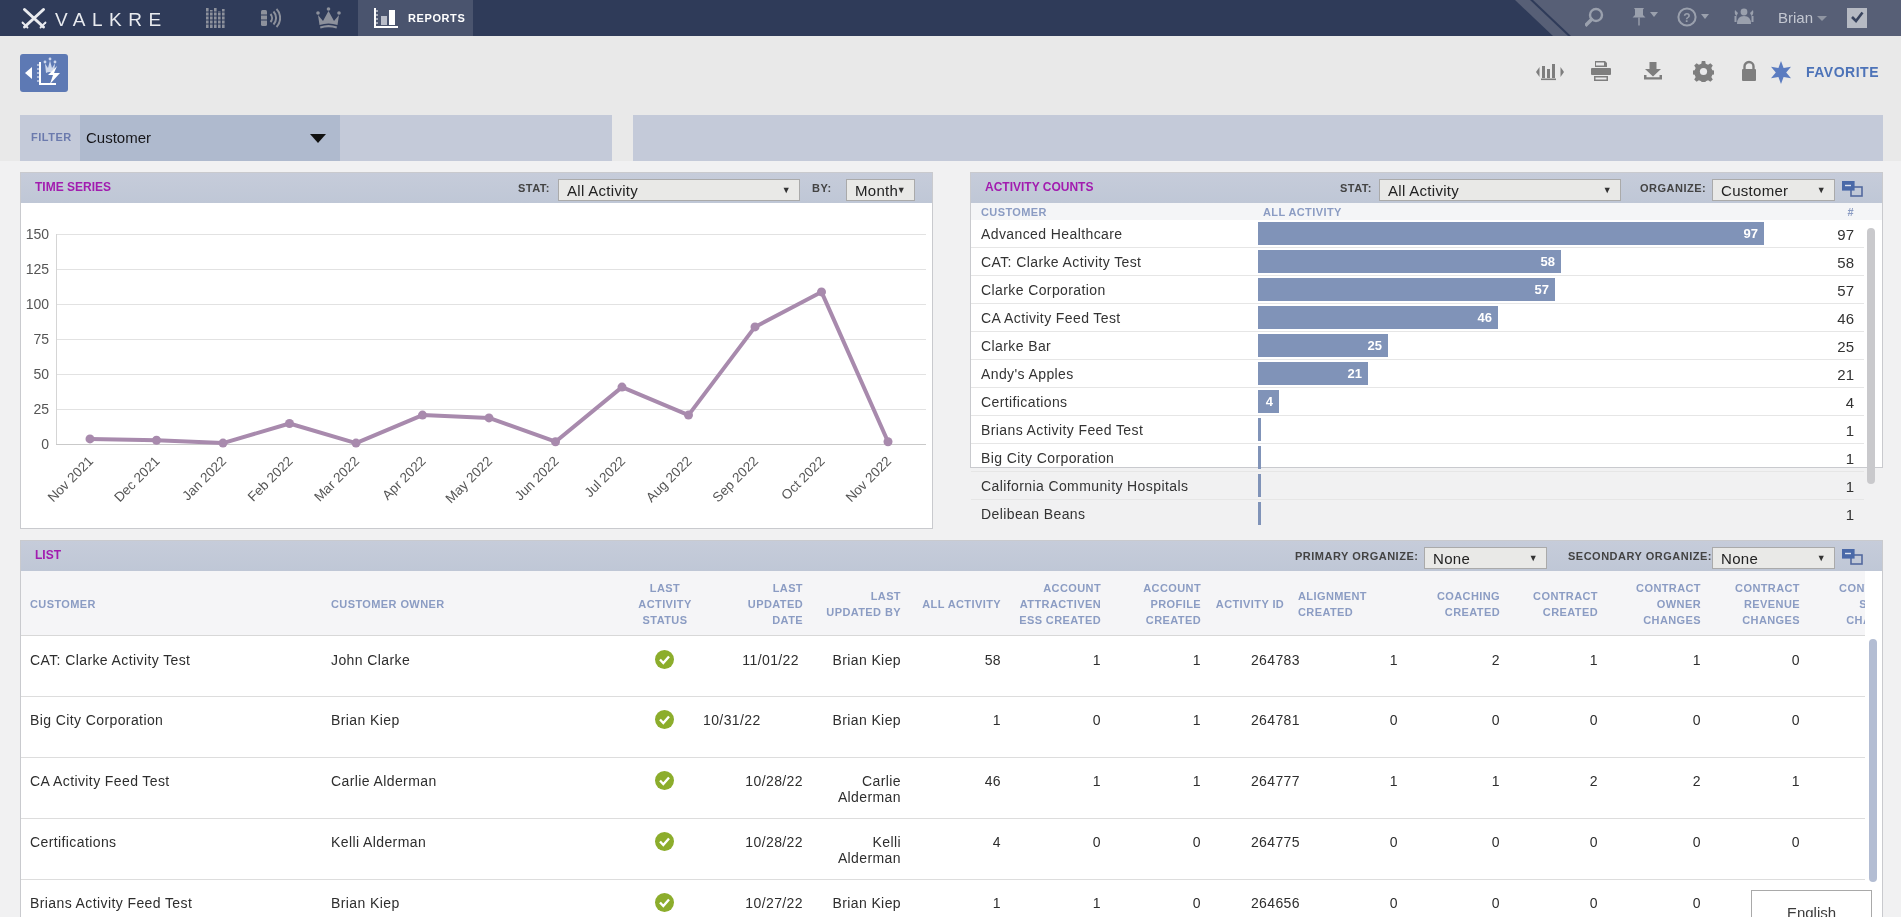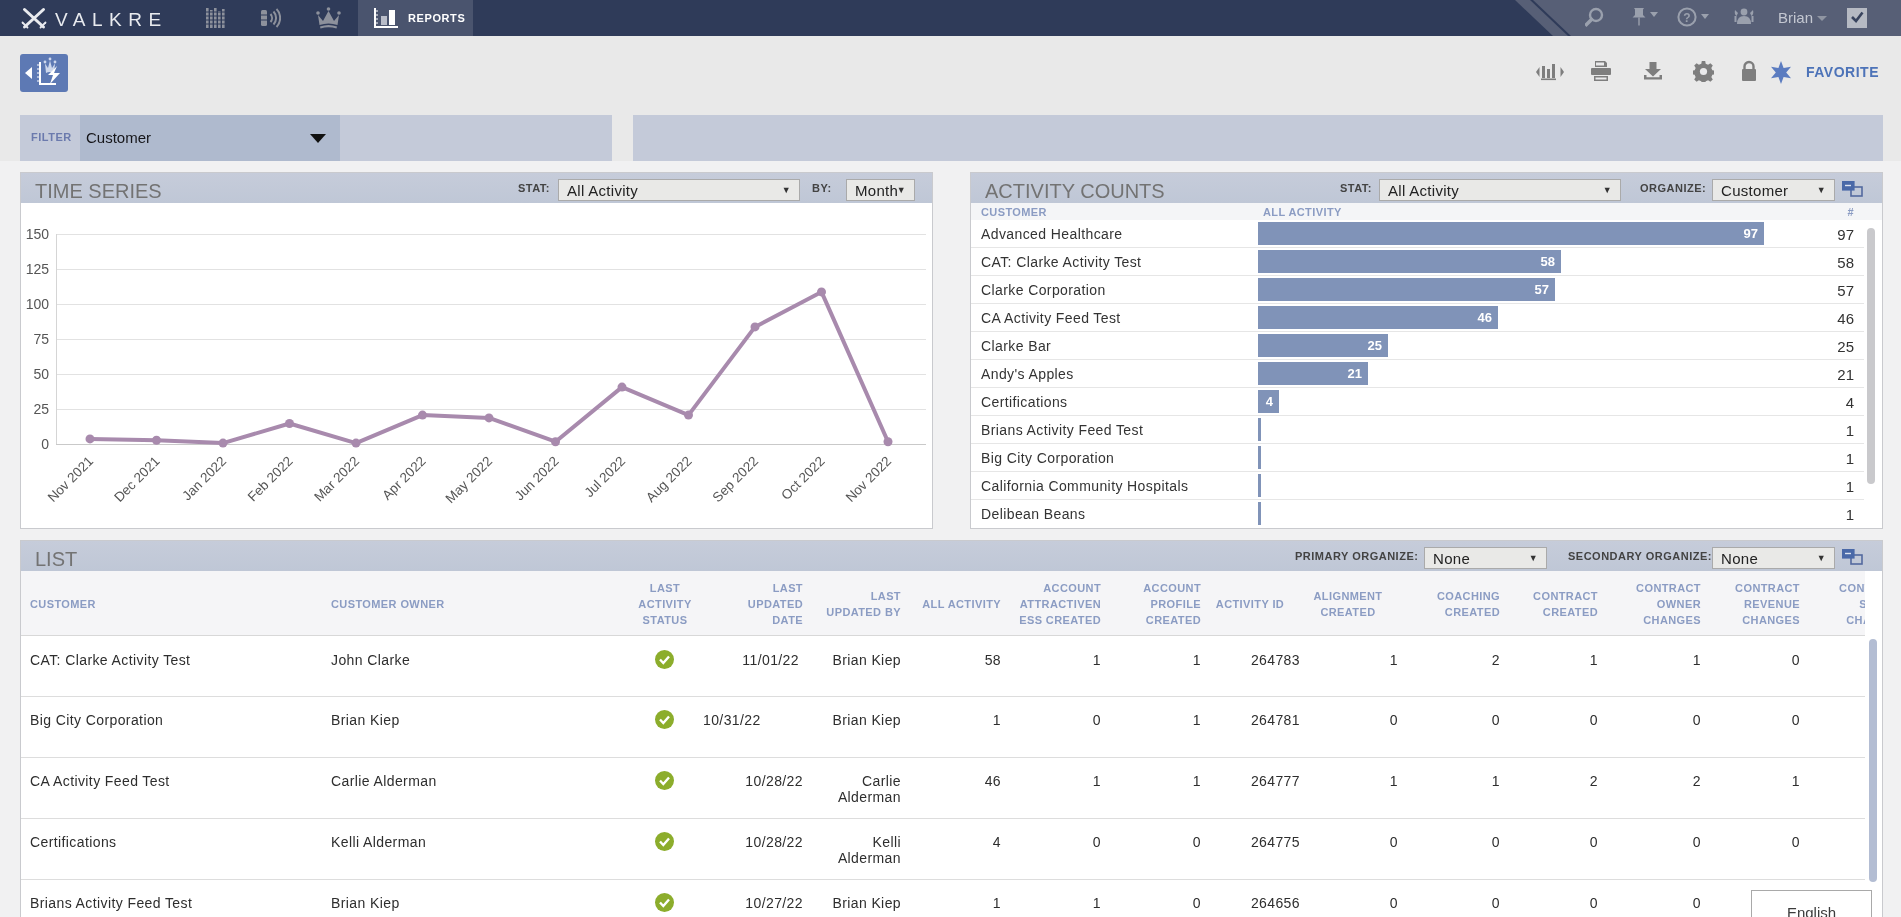--- a/index.html
+++ b/index.html
@@ -27,21 +27,21 @@
 
 .fbar { position:absolute; top:115px; height:46px; background:#c4cad9; }
 .fdrop { position:absolute; top:115px; height:46px; background:#afbace; }
 .fdrop .txt { position:absolute; left:6px; top:14px; font-size:15px; color:#16161a; }
 .fdrop .car { position:absolute; right:14px; top:19px; width:0; height:0; border-left:8px solid transparent; border-right:8px solid transparent; border-top:9px solid #111; }
 #flabel { position:absolute; left:31px; top:131px; font-size:11px; font-weight:bold; color:#6b7aad; letter-spacing:0.5px; }
 
 
 .panel { position:absolute; background:#fff; border:1px solid #c9cace; }
 .phead { position:absolute; left:0; top:0; width:100%; height:30px; background:linear-gradient(#c6ccda,#bfc7d6); }
-.ptitle { position:absolute; left:14px; top:7px; font-size:20px; font-weight:normal; color:#737373; }
+.ptitle { position:absolute; left:14px; top:7px; font-size:12px; font-weight:bold; color:#a21caf; }
 .plabel { font-size:11px; font-weight:bold; color:#434343; letter-spacing:0.5px; }
 .pselect { position:absolute; background:#e9e9e7; border:1px solid #aaa; font-size:15px; color:#222; letter-spacing:0.3px; }
 .pselect .t { position:absolute; left:8px; top:2px; }
 .pselect .c { position:absolute; right:8px; top:5px; font-size:9px; color:#333; }
 .cornericon { position:absolute; }
 
 
 .subhead { font-size:11px; font-weight:bold; color:#8b9cc3; letter-spacing:0.4px; }
 .acrow { position:absolute; left:0; width:893px; height:28px; border-bottom:1px solid #e6e6e6; }
 .acname { position:absolute; left:10px; top:6px; font-size:14px; color:#333; letter-spacing:0.4px; }
@@ -302,21 +302,21 @@
       <text transform="translate(538.5 259) rotate(-45)">Jun 2022</text>
       <text transform="translate(605 259) rotate(-45)">Jul 2022</text>
       <text transform="translate(671.5 259) rotate(-45)">Aug 2022</text>
       <text transform="translate(738 259) rotate(-45)">Sep 2022</text>
       <text transform="translate(804.5 259) rotate(-45)">Oct 2022</text>
       <text transform="translate(871 259) rotate(-45)">Nov 2022</text>
     </g>
   </svg>
 </div>
 
-<div class="panel" style="left:970px;top:172px;width:913px;height:357px">
+<div class="panel" style="left:970px;top:172px;width:913px;height:296px">
   <div class="phead"></div>
   <div class="ptitle">ACTIVITY COUNTS</div>
   <span class="plabel abs" style="left:369px;top:9px">STAT:</span>
   <div class="pselect" style="left:408px;top:6px;width:242px;height:22px">
         <span class="t">All Activity</span>
         <span class="c">▼</span>
       </div>
   <span class="plabel abs" style="left:669px;top:9px">ORGANIZE:</span>
   <div class="pselect" style="left:741px;top:6px;width:123px;height:22px">
         <span class="t">Customer</span>
@@ -426,21 +426,21 @@
   <div class="abs" style="left:0;top:30px;width:1844px;height:65px;background:#f5f5f7;border-bottom:1px solid #d8d8d8;overflow:hidden">
     <span class="lhcol" style="left:9px;top:25px">CUSTOMER</span>
     <span class="lhcol" style="left:310px;top:25px">CUSTOMER OWNER</span>
     <span class="lhcol" style="left:594px;top:9px;width:100px;text-align:center">LAST<br>ACTIVITY<br>STATUS</span>
     <span class="lhcol" style="left:682px;top:9px;width:100px;text-align:right">LAST<br>UPDATED<br>DATE</span>
     <span class="lhcol" style="left:780px;top:17px;width:100px;text-align:right">LAST<br>UPDATED BY</span>
     <span class="lhcol" style="left:880px;top:25px;width:100px;text-align:right">ALL ACTIVITY</span>
     <span class="lhcol" style="left:980px;top:9px;width:100px;text-align:right">ACCOUNT<br>ATTRACTIVEN<br>ESS CREATED</span>
     <span class="lhcol" style="left:1080px;top:9px;width:100px;text-align:right">ACCOUNT<br>PROFILE<br>CREATED</span>
     <span class="lhcol" style="left:1179px;top:25px;width:100px;text-align:center">ACTIVITY ID</span>
-    <span class="lhcol" style="left:1277px;top:17px;width:100px;text-align:center">ALIGNMENT<br>CREATED</span>
+    <span class="lhcol" style="left:1277px;top:17px;width:100px;text-align:left">ALIGNMENT<br>CREATED</span>
     <span class="lhcol" style="left:1379px;top:17px;width:100px;text-align:right">COACHING<br>CREATED</span>
     <span class="lhcol" style="left:1477px;top:17px;width:100px;text-align:right">CONTRACT<br>CREATED</span>
     <span class="lhcol" style="left:1580px;top:9px;width:100px;text-align:right">CONTRACT<br>OWNER<br>CHANGES</span>
     <span class="lhcol" style="left:1679px;top:9px;width:100px;text-align:right">CONTRACT<br>REVENUE<br>CHANGES</span>
     <span class="lhcol" style="left:1783px;top:9px;width:100px;text-align:right">CONTRACT<br>STATUS<br>CHANGES</span>
   </div>
 
   <div class="lrow" style="top:96px;height:60px">
     <span class="lcell" style="left:9px">CAT: Clarke Activity Test</span>
     <span class="lcell" style="left:310px">John Clarke</span>

